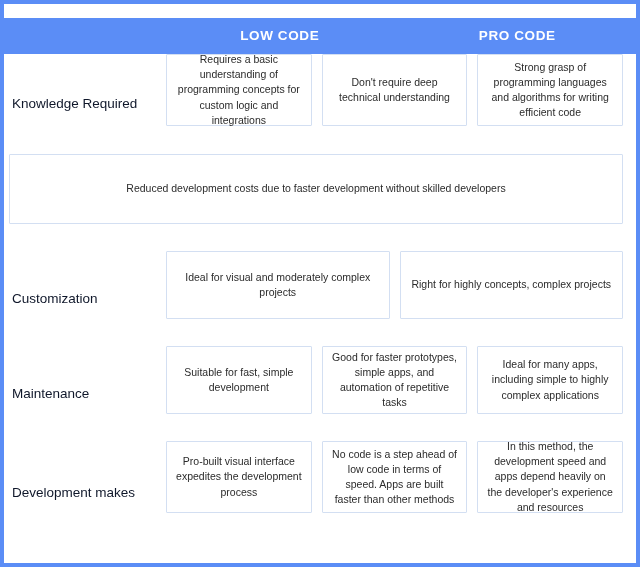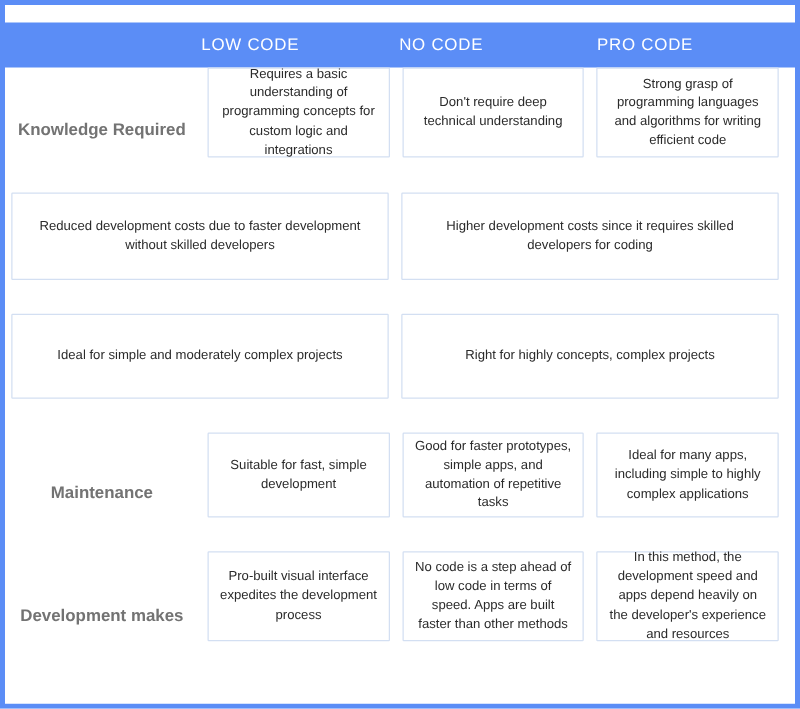--- a/index.html
+++ b/index.html
@@ -32,23 +32,24 @@
     width: 100%;
     height: 36px;
     margin-top: 14px;
     background: #5b8df6;
   }
   .header-spacer {
     flex: 0 0 157px;
   }
   .header-cell {
     flex: 1 1 0;
+    text-align: center;
     color: #ffffff;
     font-size: 13.5px;
-    font-weight: normal;
+    font-weight: bold;
     letter-spacing: 0.6px;
     line-height: 1;
     white-space: nowrap;
   }
 
   
   .table-body {
     display: flex;
     flex-direction: column;
     width: 100%;
@@ -61,24 +62,24 @@
   .row-h-1 { height: 100px; }
   .row-h-2 { height: 97px; }
   .row-h-3 { height: 95px; }
   .row-h-4 { height: 95px; }
   .row-h-5 { height: 104px; }
 
   .row-label {
     box-sizing: border-box;
     flex: 0 0 157px;
     padding: 0 10px 0 8px;
-    text-align: center;
-    color: #737373;
+    text-align: left;
+    color: #0f172a;
     font-size: 13.5px;
-    font-weight: bold;
+    font-weight: normal;
     line-height: 1.28;
   }
 
   .row-cells {
     display: flex;
     flex: 1 1 0;
     align-items: stretch;
     height: 100%;
     padding-right: 8px;
     box-sizing: border-box;
@@ -110,21 +111,20 @@
   }
 </style>
 </head>
 <body>
 
 <div class="comparison-card">
 
   <div class="table-header">
     <div class="header-spacer"></div>
     <div class="header-cell">LOW CODE</div>
-    <div class="header-cell">NO CODE</div>
     <div class="header-cell">PRO CODE</div>
   </div>
 
   <div class="table-body">
 
     <div class="table-row row-h-1">
       <div class="row-label">Knowledge Required</div>
       <div class="row-cells">
         <div class="cell cell-h-1">
           <span class="cell-text">Requires a basic understanding of programming concepts for custom logic and integrations</span>
@@ -136,30 +136,28 @@
           <span class="cell-text">Strong grasp of programming languages and algorithms for writing efficient code</span>
         </div>
       </div>
     </div>
 
     <div class="table-row row-h-2">
       <div class="row-cells">
         <div class="cell cell-h-2">
           <span class="cell-text">Reduced development costs due to faster development without skilled developers</span>
         </div>
-        <div class="cell cell-h-2">
-          <span class="cell-text">Higher development costs since it requires skilled developers for coding</span>
-        </div>
       </div>
     </div>
 
     <div class="table-row row-h-3">
+      <div class="row-label">Customization</div>
       <div class="row-cells">
         <div class="cell cell-h-3">
-          <span class="cell-text">Ideal for simple and moderately complex projects</span>
+          <span class="cell-text">Ideal for visual and moderately complex projects</span>
         </div>
         <div class="cell cell-h-3">
           <span class="cell-text">Right for highly concepts, complex projects</span>
         </div>
       </div>
     </div>
 
     <div class="table-row row-h-4">
       <div class="row-label">Maintenance</div>
       <div class="row-cells">

